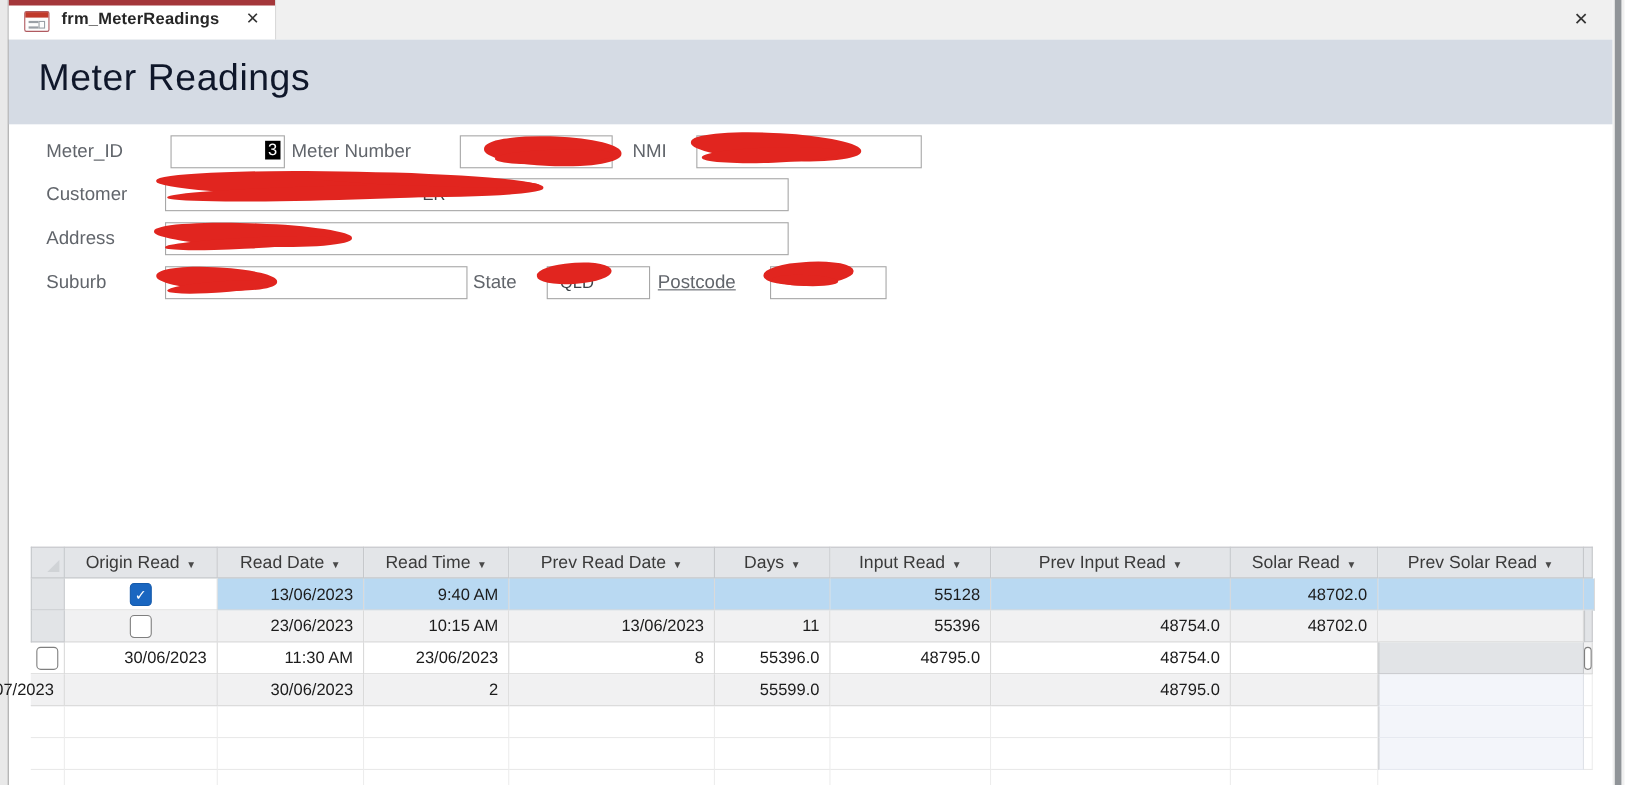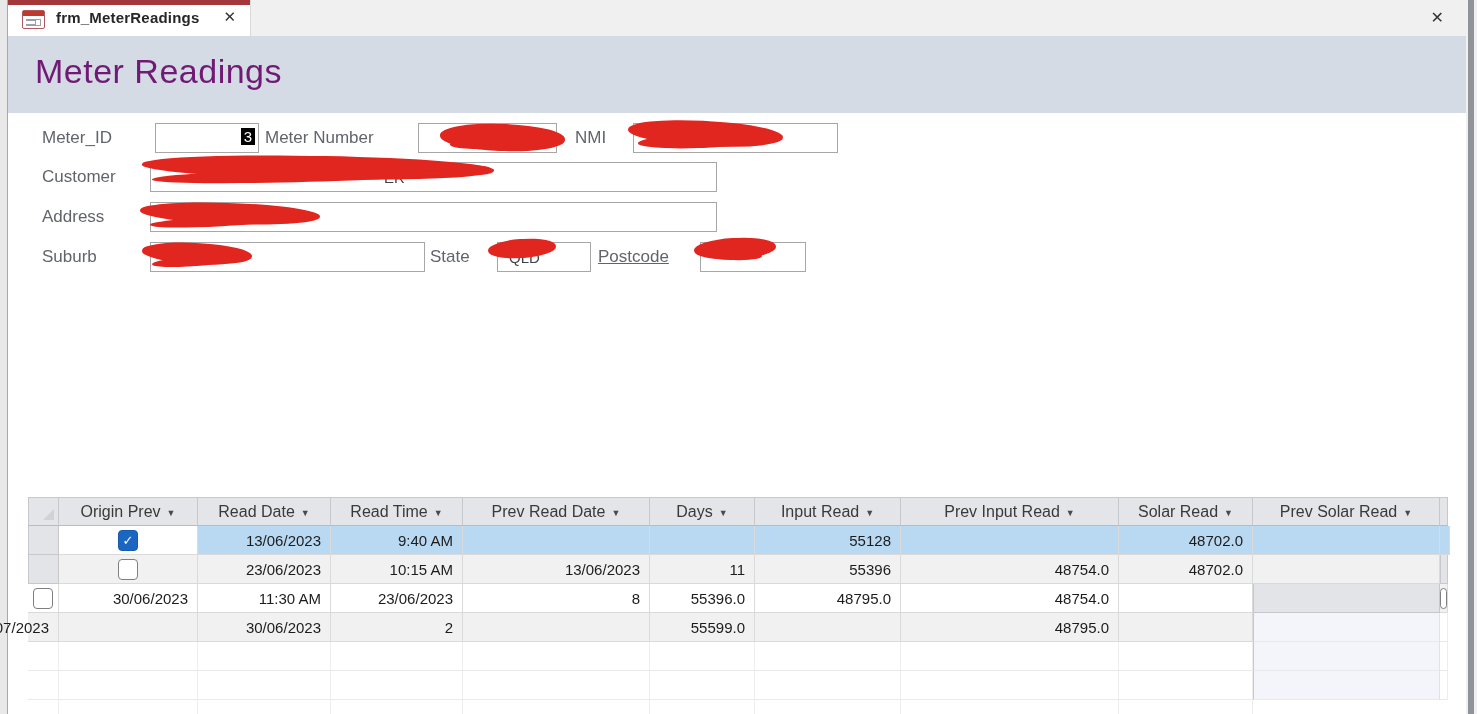--- a/index.html
+++ b/index.html
@@ -19,21 +19,21 @@
   .form-icon .t { position:absolute; left:0; top:0; width:100%; height:5px; background:#c0392b; }
   .form-icon .l1 { position:absolute; left:3px; top:8px; width:9px; height:2px; background:#9aa0a6; }
   .form-icon .l2 { position:absolute; left:3px; top:13px; width:9px; height:2px; background:#9aa0a6; }
   .form-icon .bx { position:absolute; right:3px; top:8px; width:6px; height:7px; border:1px solid #9aa0a6; }
   .tab-title { position:absolute; left:48px; top:9px; font-size:15px; font-weight:bold; color:#262626; letter-spacing:.2px; }
   .tab-close { position:absolute; right:14px; top:8px; font-size:15px; color:#333; cursor:default; }
   .window-close { position:absolute; right:22px; top:8px; font-size:16px; color:#333; }
 
   
   .header-band { position:absolute; left:8px; top:36px; width:1458px; height:77px; background:#d5dbe4; }
-  .header-band h1 { position:absolute; left:27px; top:16px; font-size:34px; font-weight:400; color:#701a75; letter-spacing:.5px; }
+  .header-band h1 { position:absolute; left:27px; top:16px; font-size:34px; font-weight:400; color:#0f172a; letter-spacing:.5px; }
 
   
   .flabel { position:absolute; font-size:17px; color:#61656b; }
   .tbox { position:absolute; height:30px; background:#fff; border:1px solid #a7a7a7; font-size:16px; color:#333; }
   .tbox .val-sel { position:absolute; right:3px; top:4px; background:#000; color:#fff; padding:0 3px; font-size:15px; }
   .frag { position:absolute; font-size:15px; color:#3d4348; }
 
   .scrib { position:absolute; background:#e1251f; border-radius:48%; z-index:5; }
 
   
@@ -136,21 +136,21 @@
   <div class="scrib" style="left:488px; top:239px; width:68px; height:19px; transform:rotate(-4deg);"></div>
 
   <div class="scrib" style="left:694px; top:238px; width:82px; height:21px; transform:rotate(-3deg);"></div>
   <div class="scrib" style="left:702px; top:250px; width:60px; height:10px; transform:rotate(2deg);"></div>
 
   <div class="datasheet" id="datasheet">
       <div class="dcell corner">
         <div class="tri"></div>
       </div>
       <div class="dcell hd">
-        <span>Origin Prev</span>
+        <span>Origin Read</span>
         <span class="arrow">▼</span>
       </div>
       <div class="dcell hd">
         <span>Read Date</span>
         <span class="arrow">▼</span>
       </div>
       <div class="dcell hd">
         <span>Read Time</span>
         <span class="arrow">▼</span>
       </div>

